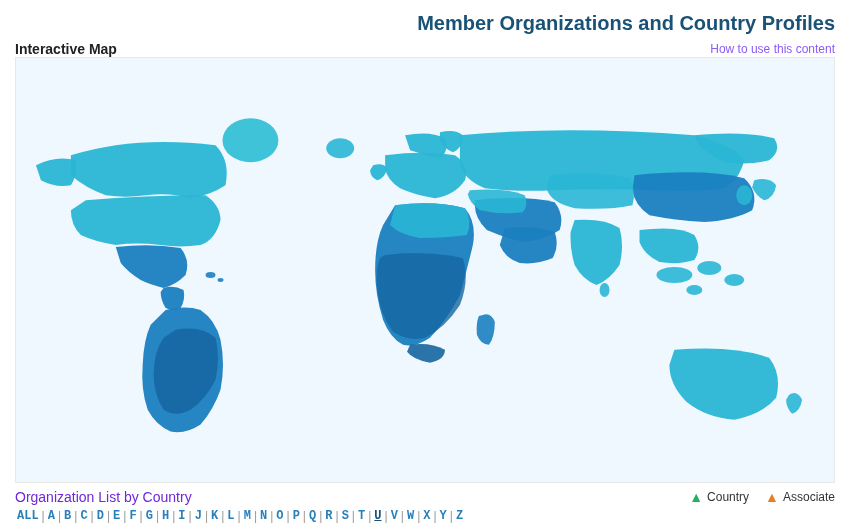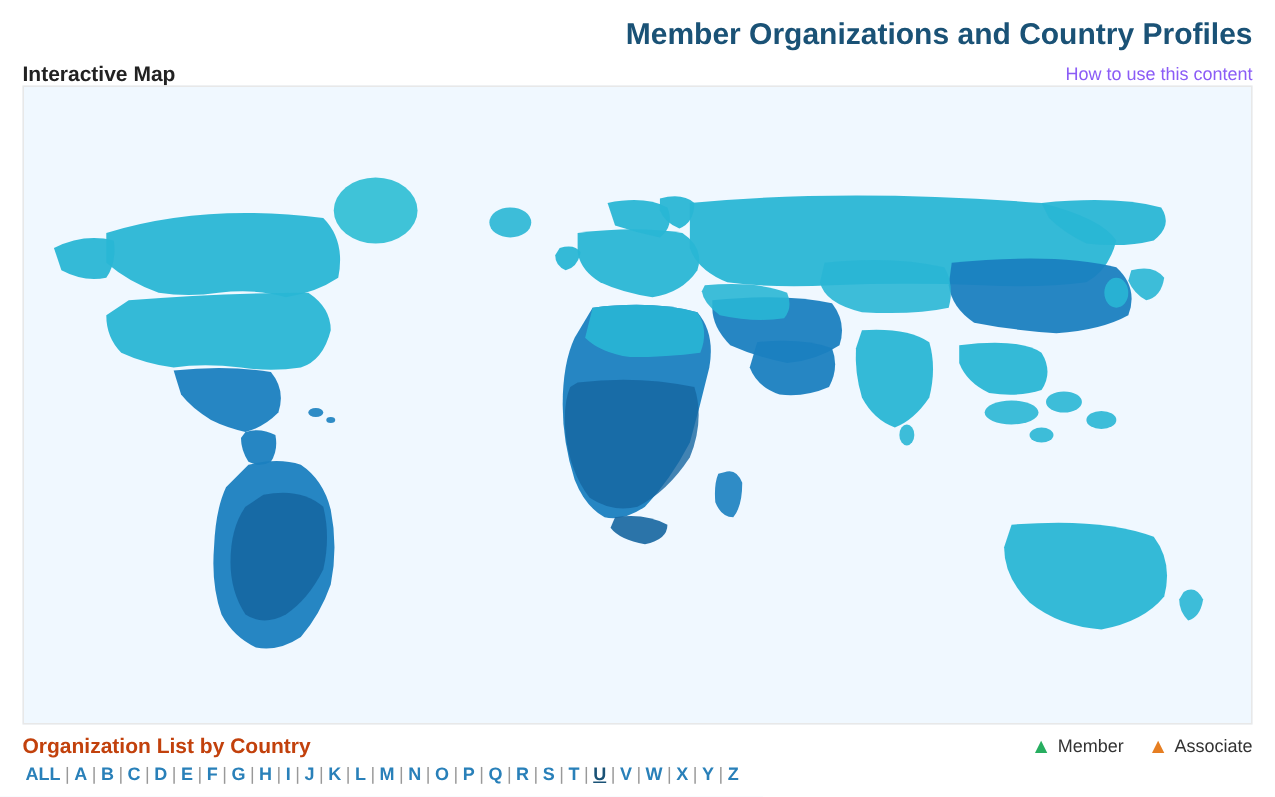--- a/index.html
+++ b/index.html
@@ -66,22 +66,22 @@
 
     .org-list-header {
       display: flex;
       justify-content: space-between;
       align-items: center;
       margin-bottom: 4px;
     }
 
     .org-list-title {
       font-size: 14px;
-      font-weight: bold;
-      color: #c2410c;
+      font-weight: normal;
+      color: #6d28d9;
     }
 
     .legend {
       display: flex;
       gap: 16px;
       align-items: center;
     }
 
     .legend-item {
       display: flex;
@@ -116,20 +116,21 @@
     }
 
     .alpha-item.active {
       font-weight: bold;
       text-decoration: underline;
       color: #1a5276;
     }
 
     .alpha-item.bold {
       font-weight: bold;
+      font-family: Liberation Mono, monospace;
     }
 
     .alpha-sep {
       color: #999;
       padding: 0 1px;
     }
   </style>
 </head>
 <body>
 
@@ -222,21 +223,21 @@
 
     </svg>
   </div>
 
   <div class="org-list-section">
     <div class="org-list-header">
       <span class="org-list-title">Organization List by Country</span>
       <div class="legend">
         <div class="legend-item">
           <span class="legend-icon-member">▲</span>
-          <span>Member</span>
+          <span>Country</span>
         </div>
         <div class="legend-item">
           <span class="legend-icon-associate">▲</span>
           <span>Associate</span>
         </div>
       </div>
     </div>
 
     <div class="alphabet-nav" id="alpha-nav">
     <a href="#" class="alpha-item bold">ALL</a>

